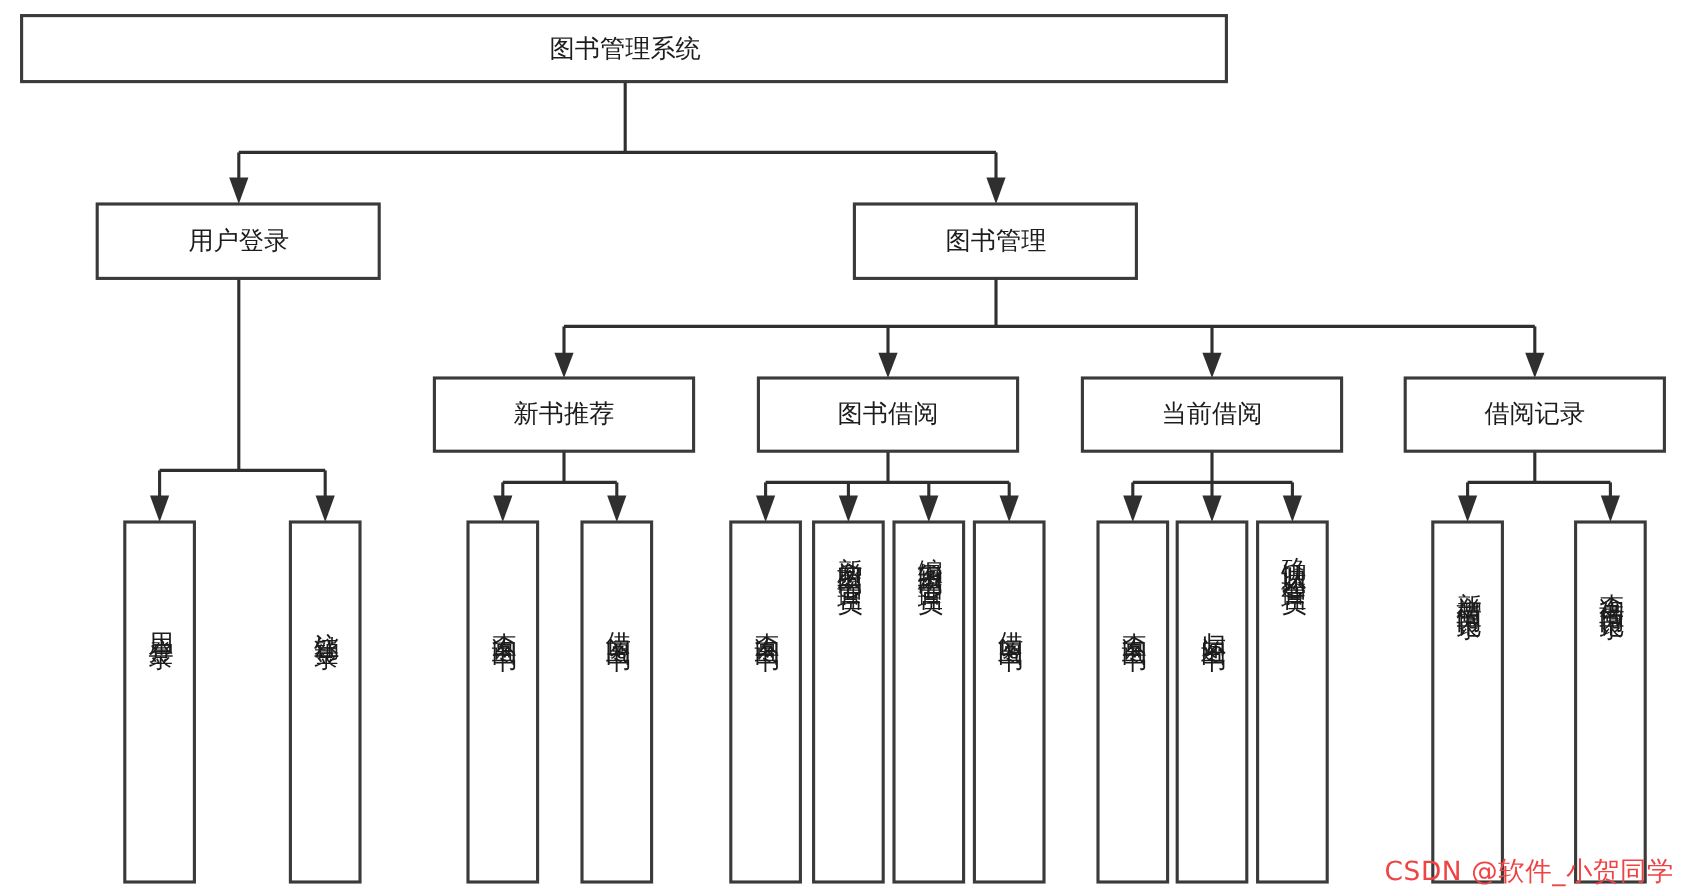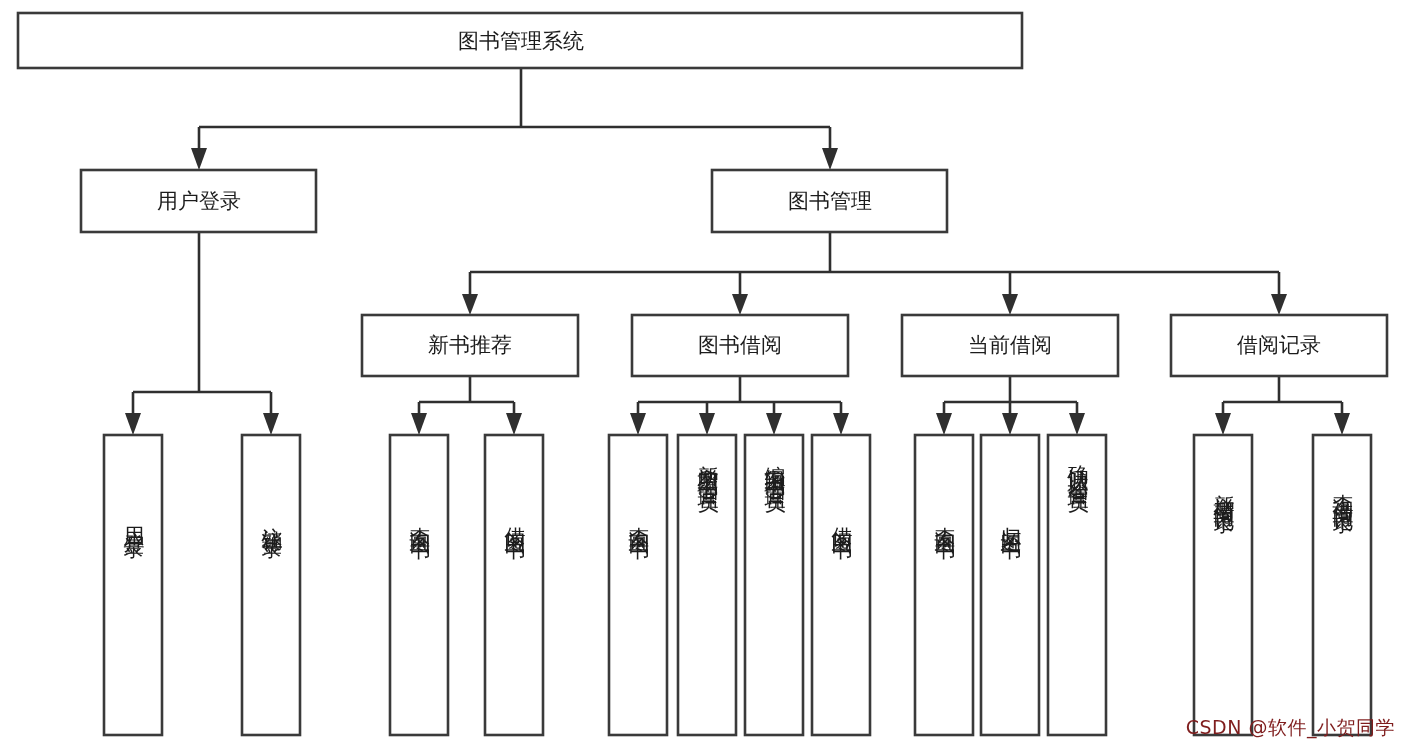--- a/index.html
+++ b/index.html
@@ -57,22 +57,22 @@
     text-orientation: upright;
     letter-spacing: 4px;
     dominant-baseline: middle;
     text-anchor: start;
   }
   .watermark {
     position: absolute;
     right: 10px;
     bottom: 6px;
     font-family: "DejaVu Sans", "Liberation Sans", sans-serif;
-    font-size: 19px;
-    color: #7f1d1d;
+    font-size: 22px;
+    color: #ef4444;
     white-space: nowrap;
     letter-spacing: 0.5px;
     user-select: none;
   }
 </style>
 </head>
 <body>
 
 <div id="diagram-root">
 

